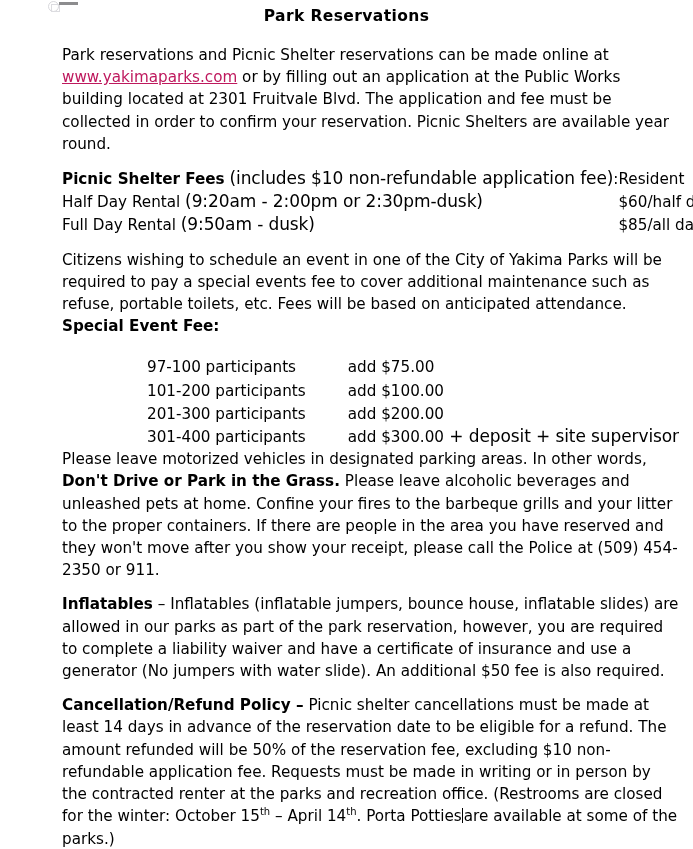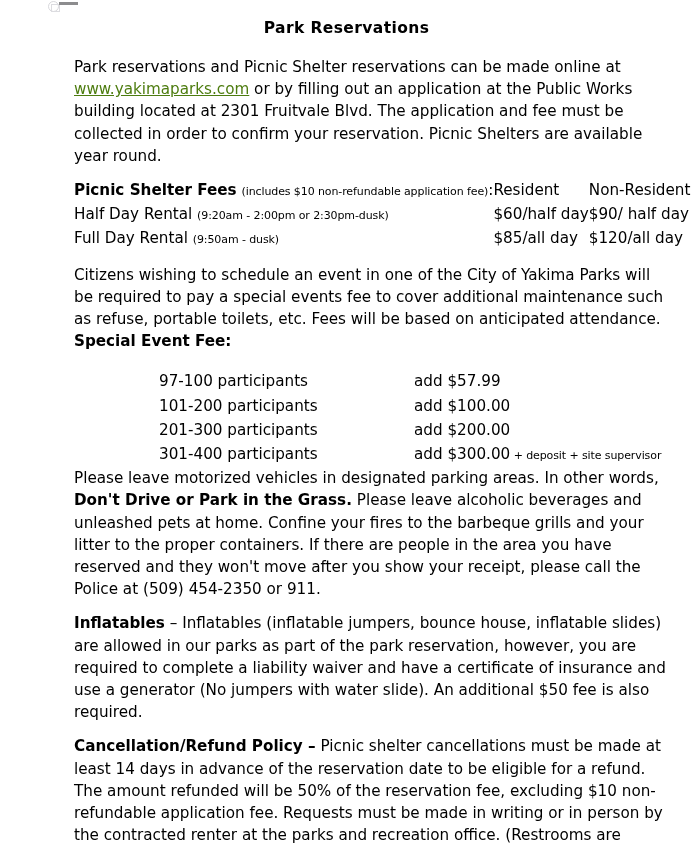--- a/index.html
+++ b/index.html
@@ -13,21 +13,21 @@
     height: 849px;
     overflow: hidden;
     font-family: "DejaVu Sans", "Liberation Sans", sans-serif;
     color: #000000;
   }
   .page {
     position: relative;
     width: 693px;
     height: 849px;
     box-sizing: border-box;
-    padding: 16px;
+    padding: 4px;
   }
 
   
   .top-artifact {
     position: absolute;
     left: 48px;
     top: 1px;
     width: 30px;
     height: 9px;
     pointer-events: none;
@@ -76,27 +76,27 @@
   p.para {
     margin: 0;
     font-size: 15.2px;
     line-height: 22.2px;
     text-align: left;
   }
   .gap-lg { height: 18px; }
   .gap-md { height: 12px; }
 
   a.link {
-    color: #4d7c0f;
+    color: #be185d;
     text-decoration: underline;
   }
 
   .bold { font-weight: bold; }
   .small-note {
-    font-size: 11px;
+    font-size: 17px;
     letter-spacing: -0.1px;
     margin-top: 32px;
   }
   sup {
     font-size: 10px;
     vertical-align: super;
     line-height: 0;
   }
 
   
@@ -184,21 +184,21 @@
 
     <p class="para">Citizens wishing to schedule an event in one of the City of Yakima Parks will be required to pay a special events fee to cover additional maintenance such as refuse, portable toilets, etc.  Fees will be based on anticipated attendance.</p>
     <p class="para bold">Special Event Fee:</p>
 
     <div class="gap-lg"></div>
 
     <table class="part-table">
       <tbody>
       <tr>
         <td class="p-count">97-100 participants</td>
-        <td><span>add $57.99</span><span class="small-note"></span></td>
+        <td><span>add $75.00</span><span class="small-note"></span></td>
       </tr>
       <tr>
         <td class="p-count">101-200 participants</td>
         <td><span>add $100.00</span><span class="small-note"></span></td>
       </tr>
       <tr>
         <td class="p-count">201-300 participants</td>
         <td><span>add $200.00</span><span class="small-note"></span></td>
       </tr>
       <tr>

